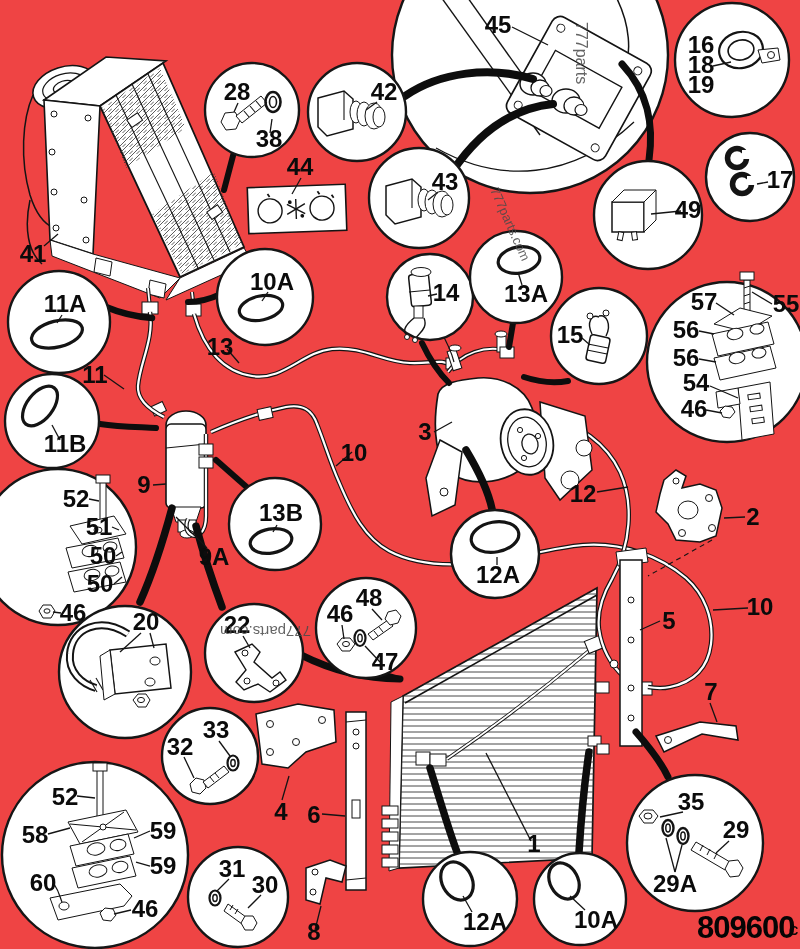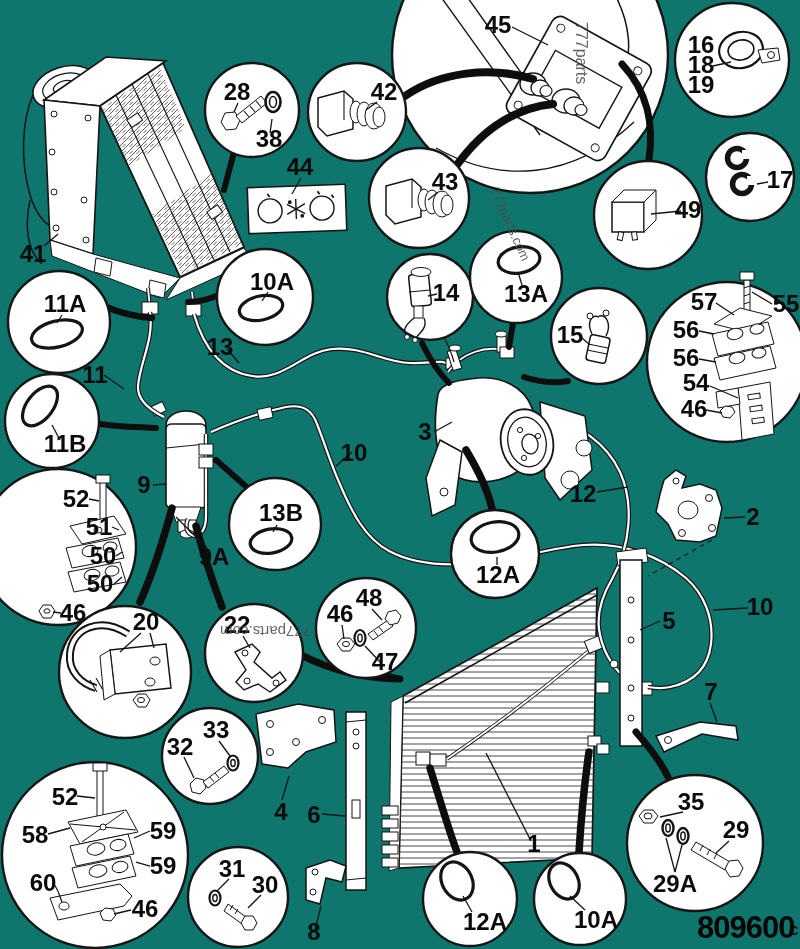--- a/index.html
+++ b/index.html
@@ -1,16 +1,16 @@
 <!DOCTYPE html>
 <html><head>
 <meta charset="utf-8">
 <style>
   html,body{margin:0;padding:0;background:#fff;}
-  #stage{position:relative;width:800px;height:949px;background:#0f766e;overflow:hidden;}
+  #stage{position:relative;width:800px;height:949px;background:#ef4444;overflow:hidden;}
   svg{display:block;}
   .lbl{font-family:"Liberation Sans",sans-serif;font-weight:bold;font-size:24px;fill:#0b0b0b;}
   .wm{font-family:"Liberation Sans",sans-serif;fill:#4a4a4a;opacity:.85;}
   .pn{font-family:"Liberation Sans",sans-serif;font-weight:bold;fill:#050505;}
   .ln{stroke:#141414;fill:none;}
   .shape{stroke:#141414;fill:#ffffff;}
   .balloon{stroke:#161616;stroke-width:2.4;fill:#ffffff;}
   .thick{stroke:#0d0d0d;fill:none;stroke-linecap:round;}
   .hose{stroke:#141414;fill:none;}
   .hosein{stroke:#ffffff;fill:none;}

